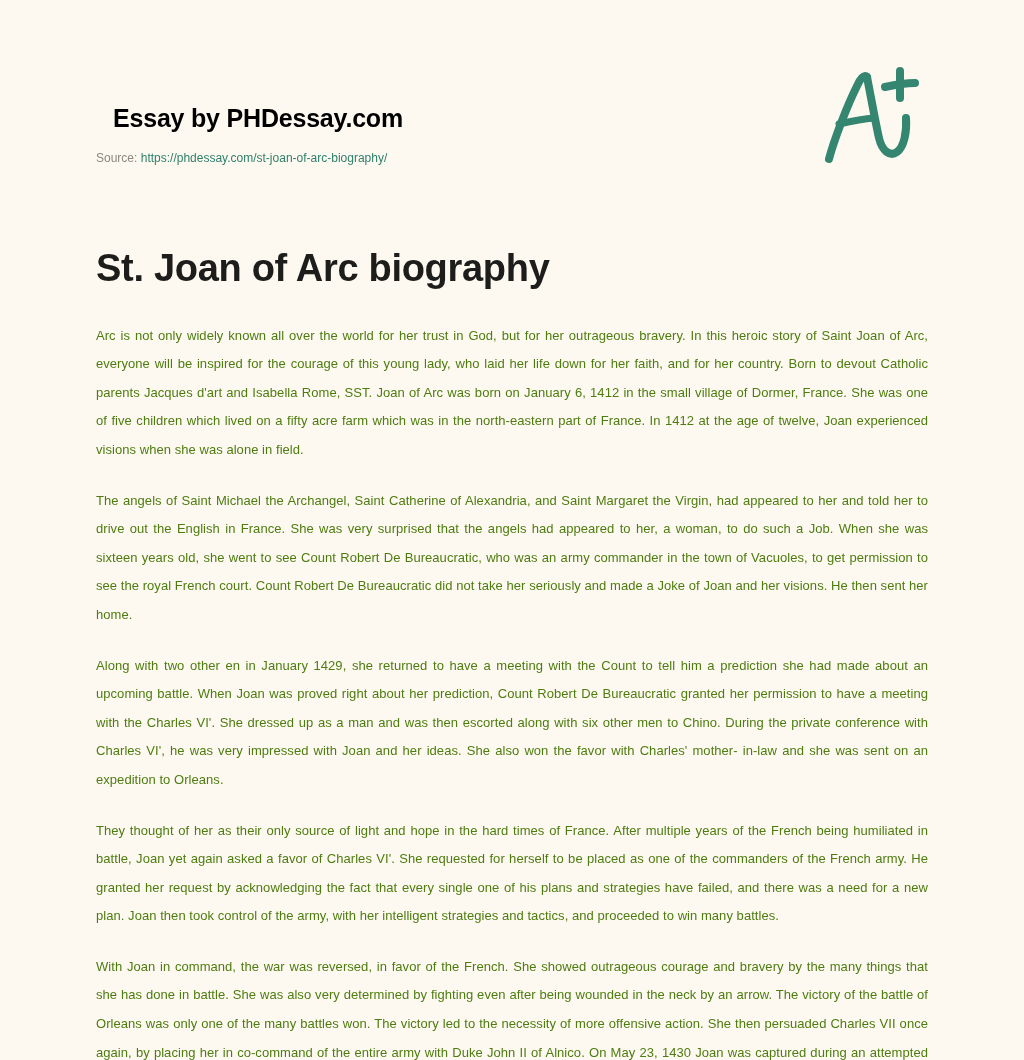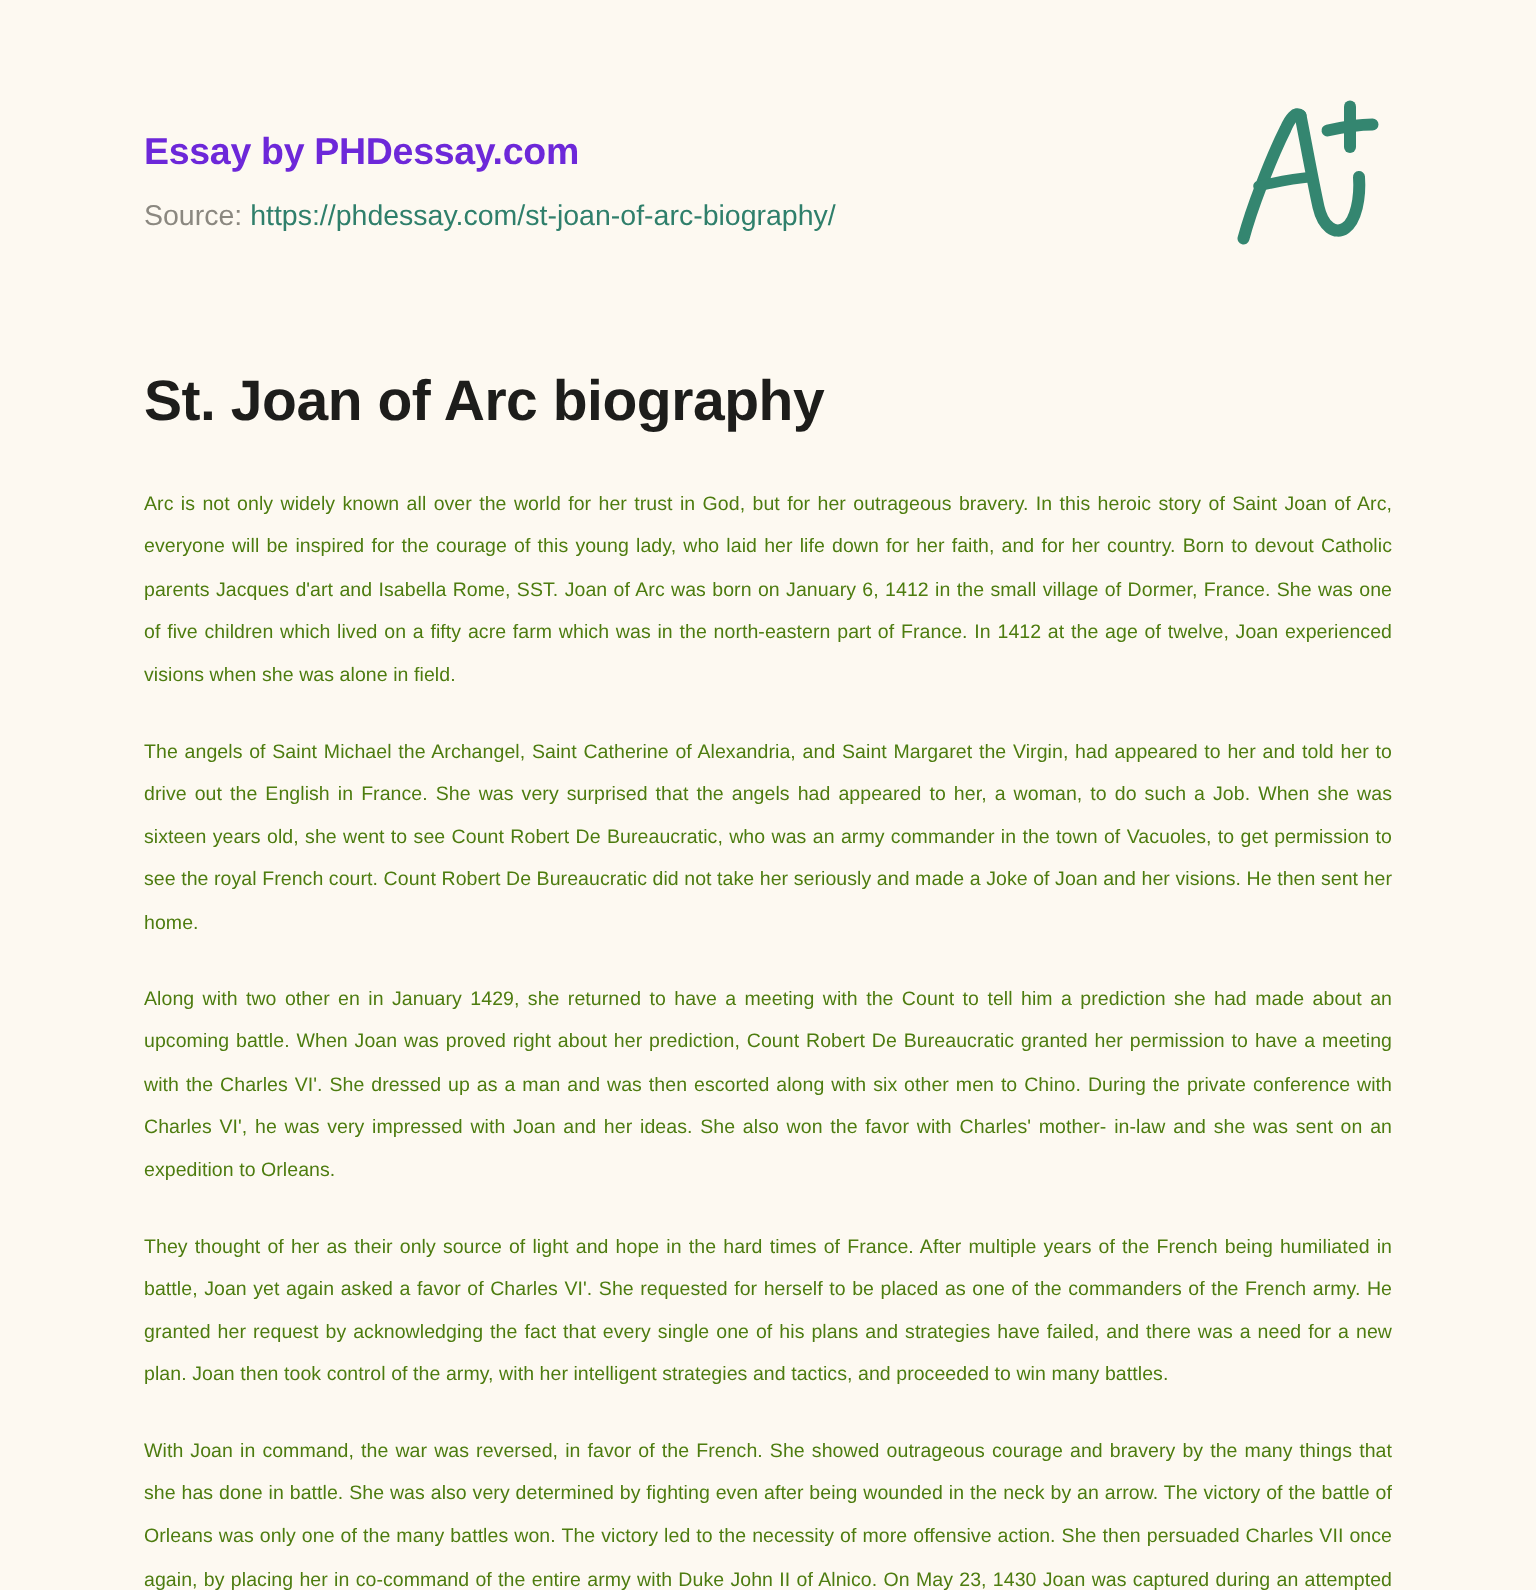--- a/index.html
+++ b/index.html
@@ -29,28 +29,28 @@
     justify-content: space-between;
     padding-top: 88px;
   }
   .header-left {
     display: block;
   }
   .brand-title {
     font-size: 25px;
     font-weight: bold;
     letter-spacing: -0.2px;
-    color: #6d28d9;
+    color: #000000;
     line-height: 1.1;
-    margin: 0;
+    margin: 17px;
     white-space: nowrap;
   }
   .source-line {
     margin-top: 18px;
-    font-size: 19px;
+    font-size: 12px;
     color: #8b8880;
     white-space: nowrap;
     line-height: 1.2;
   }
   .source-label {
     color: #8b8880;
   }
   .source-url {
     color: #2f7f6b;
     text-decoration: none;

